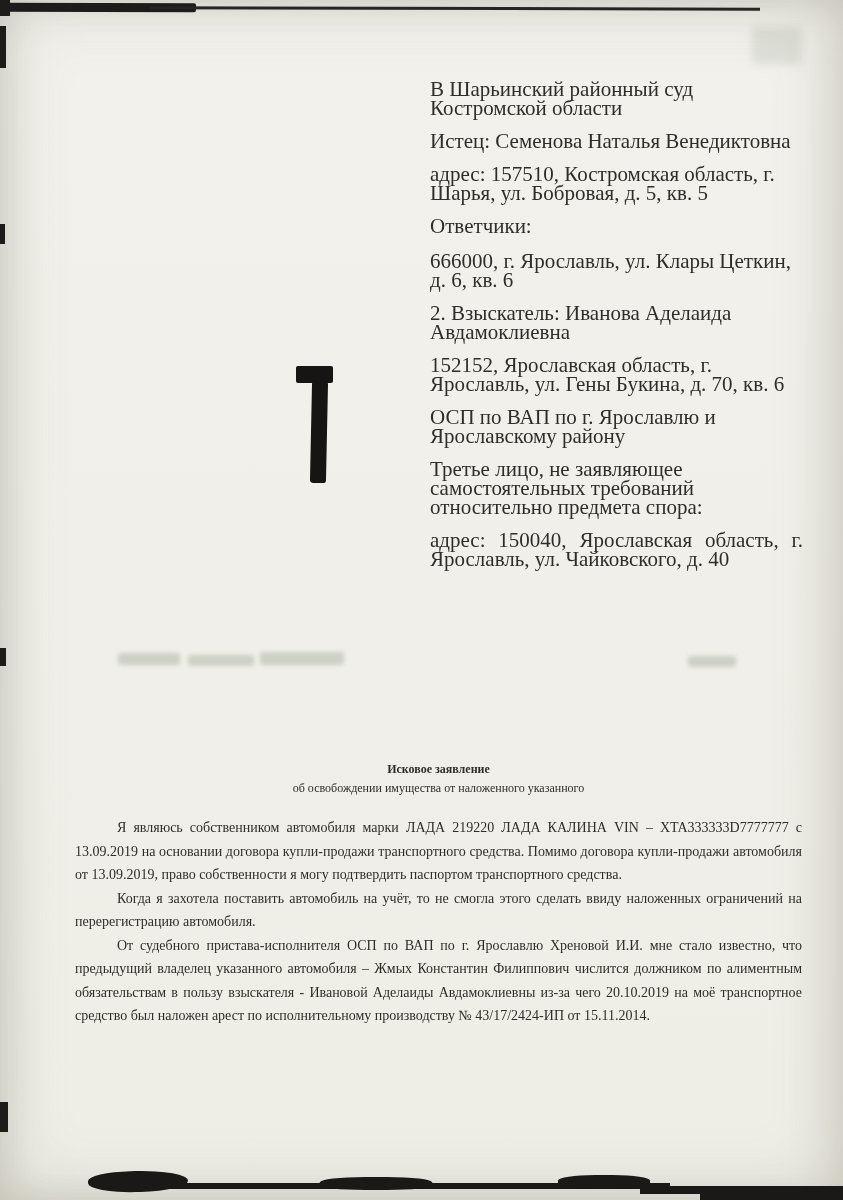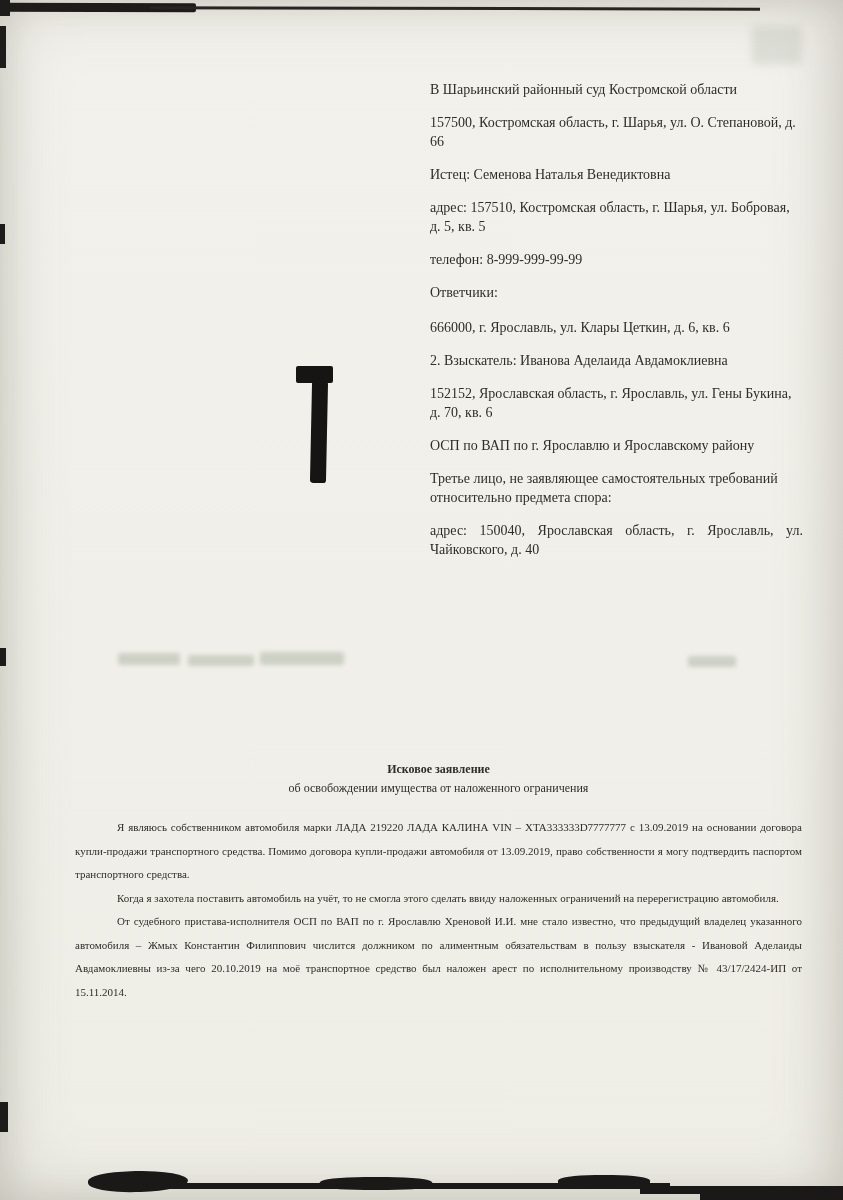--- a/index.html
+++ b/index.html
@@ -44,21 +44,21 @@
   .b4 { left: 558px; top: 10px; width: 92px; height: 14px; border-radius: 40%; }
   .b5 { left: 640px; top: 21px; width: 203px; height: 8px; background: #34332e; }
   .b6 { left: 700px; top: 27px; width: 143px; height: 8px; background: #181816; }
 
   
   .header-block {
     position: absolute;
     left: 430px;
     top: 80px;
     width: 373px;
-    font-size: 14px;
+    font-size: 21px;
     line-height: 19px;
   }
   .header-block p { margin: 0 0 14px 0; }
   .header-block p.tight { margin-bottom: 16px; }
   .header-block .justify { text-align: justify; font-family: Liberation Serif, serif; }
   b { font-weight: normal; }
 
   .title-block {
     position: absolute;
     left: 75px;
@@ -68,21 +68,21 @@
     line-height: 19px;
     font-size: 12px;
   }
   .title-main { font-weight: bold; }
 
   .body-block {
     position: absolute;
     left: 75px;
     top: 816px;
     width: 727px;
-    font-size: 11px;
+    font-size: 14px;
     line-height: 23.5px;
     text-align: justify;
   }
   .body-block p { text-indent: 42px; margin: 0; }
 </style>
 </head>
 <body>
 
 <div class="page">
 
@@ -104,36 +104,34 @@
     <div class="b b1"></div>
     <div class="b b2"></div>
     <div class="b b3"></div>
     <div class="b b4"></div>
     <div class="b b5"></div>
     <div class="b b6"></div>
   </div>
 
   <div class="header-block">
     <p>В Шарьинский районный суд Костромской области</p>
-    <p>157500, Костромская область, г. Шарья, ул. О. Степановой, д. 66</p>
     <p><b>Истец:</b> <span>Семенова Наталья Венедиктовна</span></p>
     <p>адрес: 157510, Костромская область, г. Шарья, ул. Бобровая, д. 5,  кв. 5</p>
-    <p>телефон: 8-999-999-99-99</p>
     <p class="tight"><b>Ответчики:</b></p>
     <p>666000, г. Ярославль, ул. Клары Цеткин, д. 6, кв. 6</p>
     <p><b>2.</b> <span>Взыскатель: Иванова Аделаида Авдамоклиевна</span></p>
     <p>152152, Ярославская область, г. Ярославль, ул. Гены Букина, д. 70, кв. 6</p>
     <p>ОСП по ВАП по г. Ярославлю и Ярославскому району</p>
     <p><b>Третье лицо, не заявляющее самостоятельных требований относительно предмета спора:</b></p>
     <p class="justify">адрес: 150040, Ярославская область, г. Ярославль, ул. Чайковского, д. 40</p>
   </div>
 
   <div class="title-block">
     <div class="title-main">Исковое заявление</div>
-    <div class="title-sub">об освобождении имущества от наложенного ограничения</div>
+    <div class="title-sub">об освобождении имущества от наложенного указанного</div>
   </div>
 
   <div class="body-block">
     <p>Я являюсь собственником автомобиля марки ЛАДА 219220 ЛАДА КАЛИНА VIN – XTA333333D7777777 с 13.09.2019 на основании договора купли-продажи транспортного средства. Помимо договора купли-продажи автомобиля от 13.09.2019, право собственности я могу подтвердить паспортом транспортного средства.</p>
     <p>Когда я захотела поставить автомобиль на учёт, то не смогла этого сделать ввиду наложенных ограничений на перерегистрацию автомобиля.</p>
     <p>От судебного пристава-исполнителя ОСП по ВАП по г. Ярославлю Хреновой И.И. мне стало известно, что предыдущий владелец указанного автомобиля – Жмых Константин Филиппович числится должником по алиментным обязательствам в пользу взыскателя - Ивановой Аделаиды Авдамоклиевны из-за чего 20.10.2019 на моё транспортное средство был наложен арест по исполнительному производству № 43/17/2424-ИП от 15.11.2014.</p>
   </div>
 
 </div>
 

